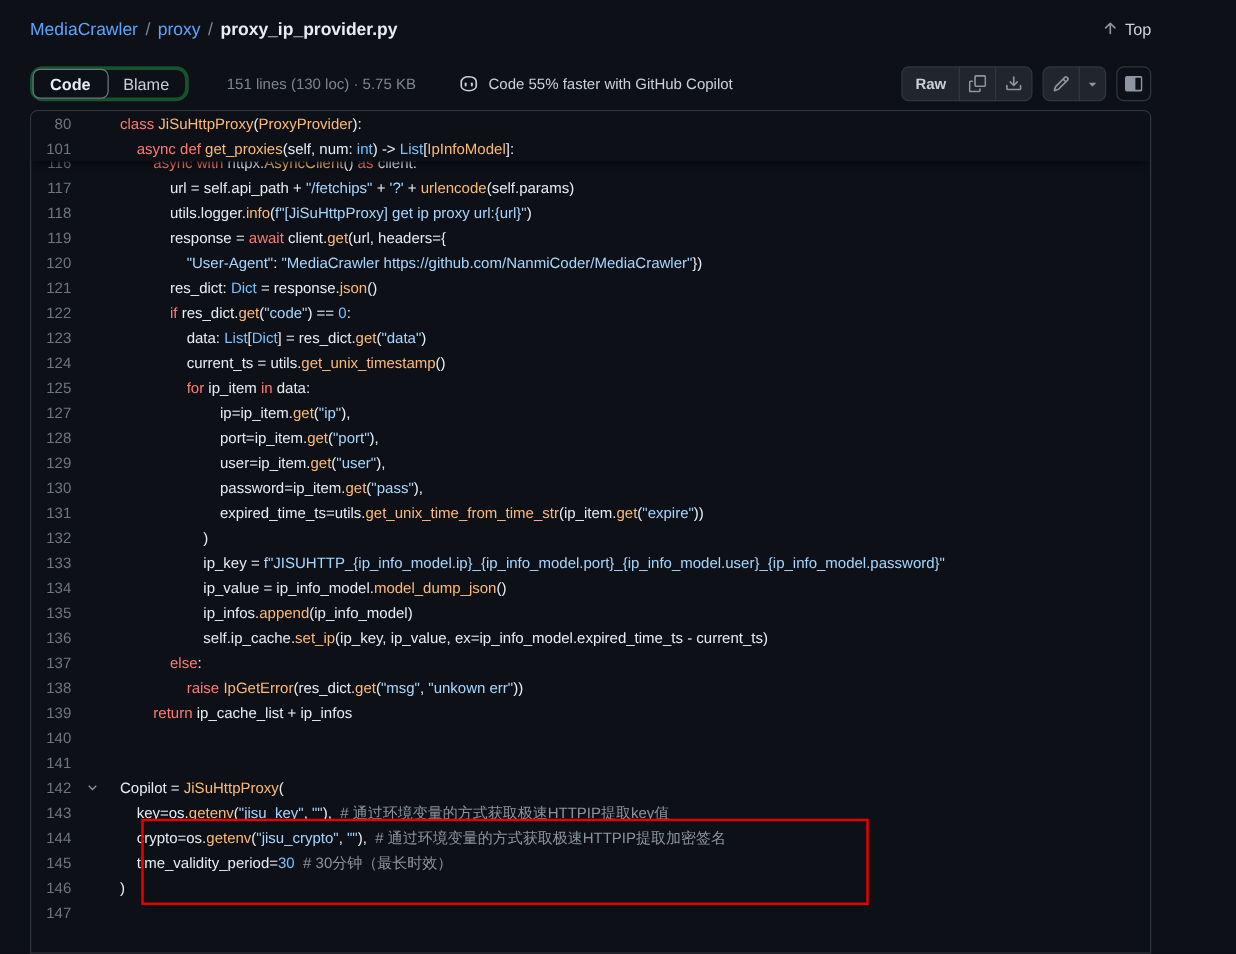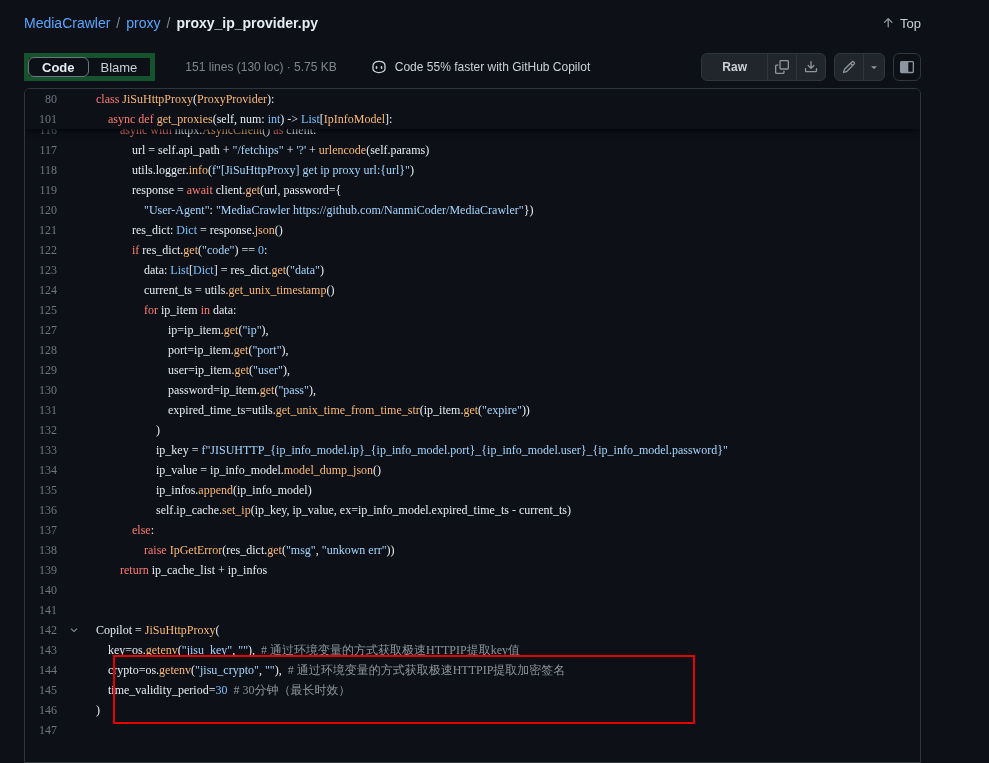--- a/index.html
+++ b/index.html
@@ -15,39 +15,39 @@
   
   .topbar { height:46px; flex:none; display:flex; align-items:center; justify-content:space-between; padding:0 24px; }
   .crumbs { font-size:14px; display:flex; align-items:center; gap:6px; white-space:nowrap; }
   .crumbs a { color:#58a6ff; text-decoration:none; cursor:pointer; }
   .crumbs .sep { color:#7d8590; }
   .crumbs .file { font-weight:700; color:#e6edf3; }
   .top-btn { display:flex; align-items:center; gap:5px; font-size:13px; color:#c9d1d9; cursor:pointer; }
 
   
   .toolbar { height:42px; flex:none; display:flex; align-items:center; padding:0 24px; gap:10px; }
-  .seg { display:flex; border:5px solid #14532d; border-radius:0; height:28px; align-items:stretch; }
+  .seg { display:flex; border:3px solid #14532d; border-radius:10px; height:28px; align-items:stretch; }
   .seg .tab { font-size:13px; display:flex; align-items:center; padding:0 13px; color:#c9d1d9; cursor:pointer; }
   .seg .tab.active { border:1px solid #6e7681; border-radius:6px; margin:-1px; background:#0d1117; color:#e6edf3; font-weight:600; }
   .meta { font-size:12px; color:#7d8590; margin-left:20px; white-space:nowrap; }
   .copilot { display:flex; align-items:center; gap:8px; font-size:12px; color:#c9d1d9; margin-left:24px; white-space:nowrap; }
   .tb-right { margin-left:auto; display:flex; align-items:center; gap:8px; }
   .btn-group { display:flex; }
   .gbtn { height:28px; background:#21262d; border:1px solid #30363d; display:flex; align-items:center; justify-content:center; color:#c9d1d9; font-size:12px; cursor:pointer; }
   .gbtn + .gbtn { margin-left:-1px; }
   .gbtn:first-child { border-radius:6px 0 0 6px; }
   .gbtn:last-child { border-radius:0 6px 6px 0; }
-  .gbtn.text { padding:0 20px; font-weight:600;margin-left:24px; }
+  .gbtn.text { padding:0 10px; font-weight:600;margin-left:24px; }
   .gbtn.icon { width:30px; }
   .sq-btn { width:28px; height:28px; border:1px solid #30363d; border-radius:6px; display:flex; align-items:center; justify-content:center; cursor:pointer; background:transparent; }
 
   
   .code-wrap { margin:0 24px; border:1px solid #30363d; border-radius:6px 6px 0 0; background:#0d1117; height:675px; overflow:hidden; position:relative; }
   .sticky { position:relative; z-index:2; background:#0d1117; box-shadow:0 4px 7px -2px rgba(1,4,9,0.85); }
-  .row { display:flex; height:20px; line-height:20px; font-family:Liberation Serif, serif; font-size:12px; }
+  .row { display:flex; height:20px; line-height:20px; font-family:Liberation Sans, sans-serif; font-size:12px; }
   .ln { flex:0 0 32px; text-align:right; color:#6e7681; cursor:pointer; }
   .fold { flex:0 0 39px; display:flex; align-items:center; padding-left:12px; }
   .ct { flex:1; white-space:pre; overflow:hidden; }
   .tk-p { color:#e6edf3; } .tk-k { color:#ff7b72; } .tk-f { color:#fdba74; }
   .tk-t { color:#79c0ff; } .tk-n { color:#79c0ff; } .tk-s { color:#a5d6ff; } .tk-c { color:#8b949e; }
   #code-body { position:relative; }
   #partial { height:11px; overflow:hidden; }
   #partial-inner { margin-top:-9px; }
   #highlight-box { position:absolute; left:88px; width:582px; border:2px solid #e60000; z-index:3; pointer-events:none; }
 
@@ -176,21 +176,21 @@
               <span class="ct"><span class="tk-p">            url = self.api_path + </span><span class="tk-s">"/fetchips"</span><span class="tk-p"> + </span><span class="tk-s">'?'</span><span class="tk-p"> + </span><span class="tk-f">urlencode</span><span class="tk-p">(self.params)</span></span>
             </div>
             <div class="row">
               <span class="ln">118</span>
               <span class="fold"></span>
               <span class="ct"><span class="tk-p">            utils.logger.</span><span class="tk-f">info</span><span class="tk-p">(</span><span class="tk-s">f"[JiSuHttpProxy] get ip proxy url:{url}"</span><span class="tk-p">)</span></span>
             </div>
             <div class="row">
               <span class="ln">119</span>
               <span class="fold"></span>
-              <span class="ct"><span class="tk-p">            response = </span><span class="tk-k">await</span><span class="tk-p"> client.</span><span class="tk-f">get</span><span class="tk-p">(url, password={</span></span>
+              <span class="ct"><span class="tk-p">            response = </span><span class="tk-k">await</span><span class="tk-p"> client.</span><span class="tk-f">get</span><span class="tk-p">(url, headers={</span></span>
             </div>
             <div class="row">
               <span class="ln">120</span>
               <span class="fold"></span>
               <span class="ct"><span class="tk-p">                </span><span class="tk-s">"User-Agent"</span><span class="tk-p">: </span><span class="tk-s">"MediaCrawler https://github.com/NanmiCoder/MediaCrawler"</span><span class="tk-p">})</span></span>
             </div>
             <div class="row">
               <span class="ln">121</span>
               <span class="fold"></span>
               <span class="ct"><span class="tk-p">            res_dict: </span><span class="tk-t">Dict</span><span class="tk-p"> = response.</span><span class="tk-f">json</span><span class="tk-p">()</span></span>

